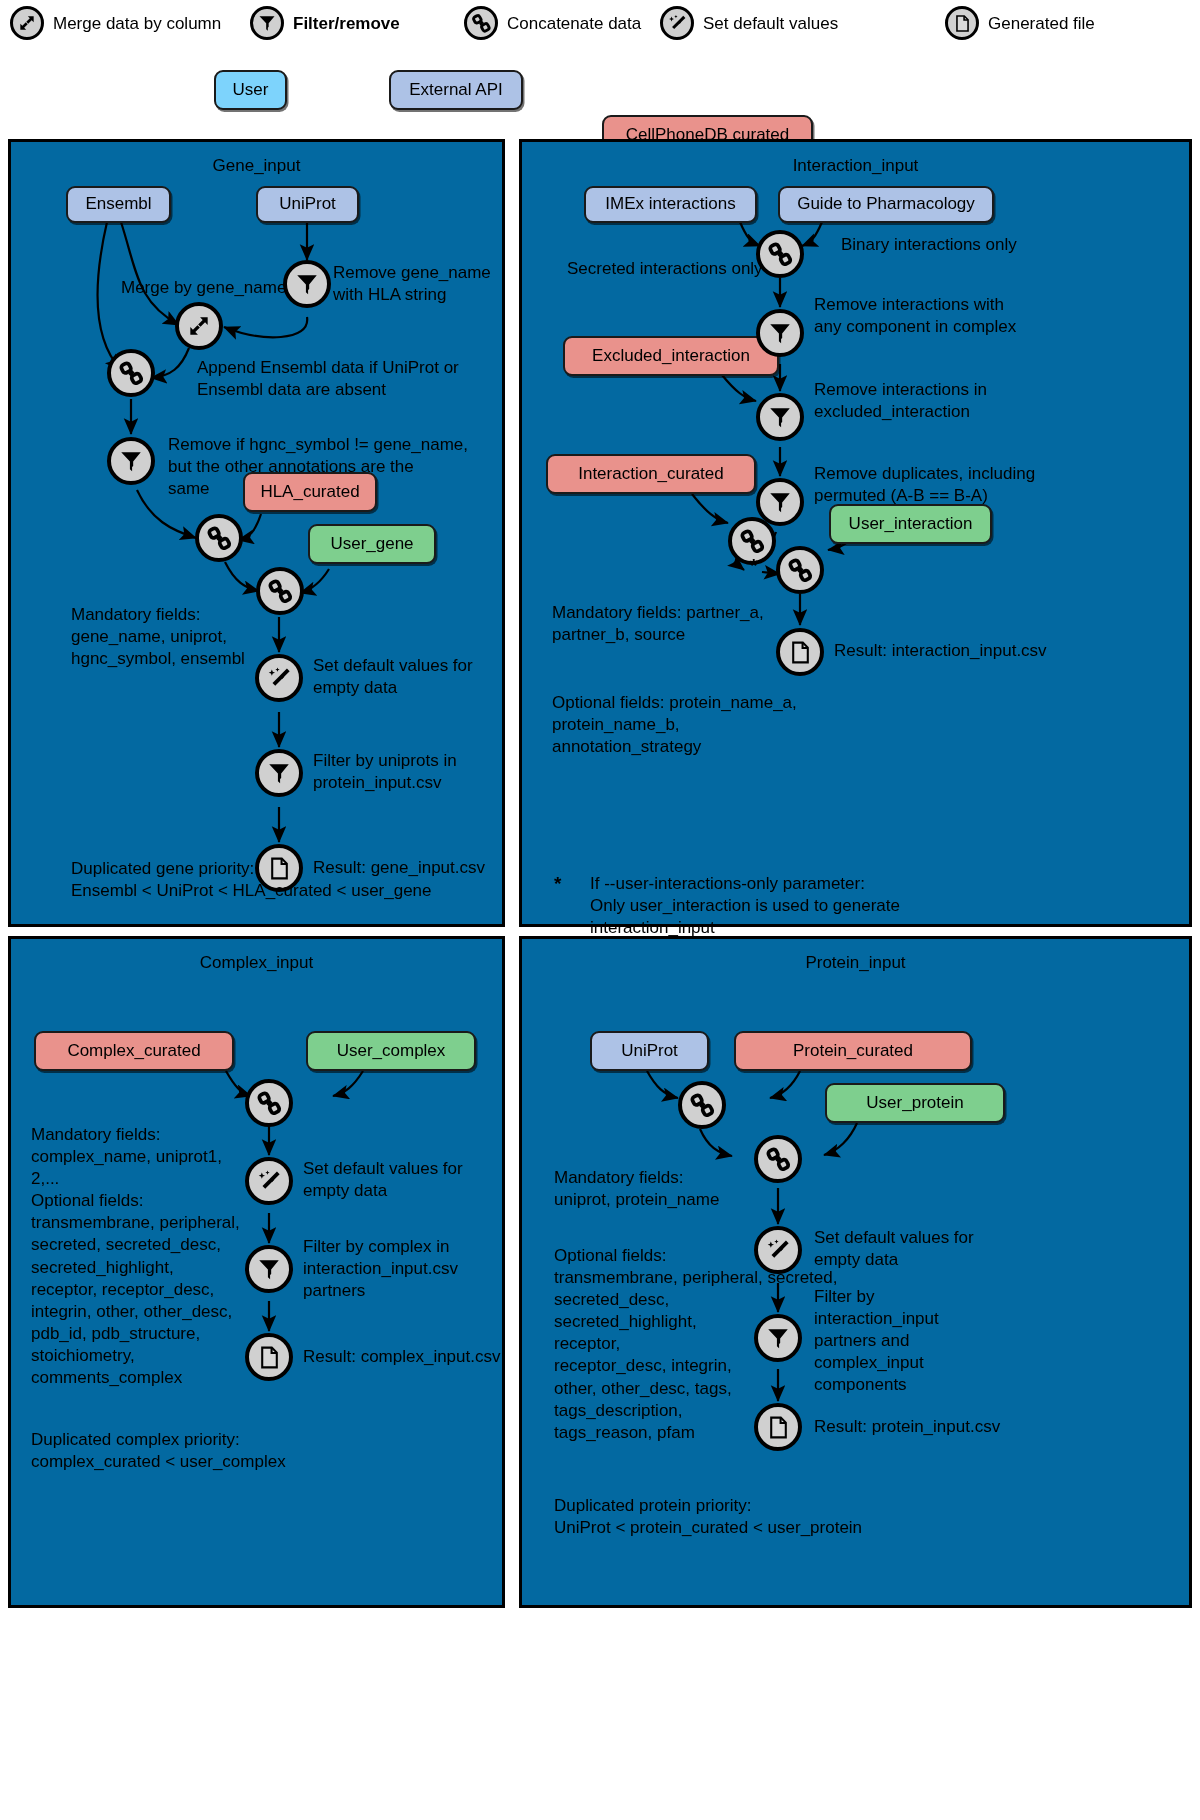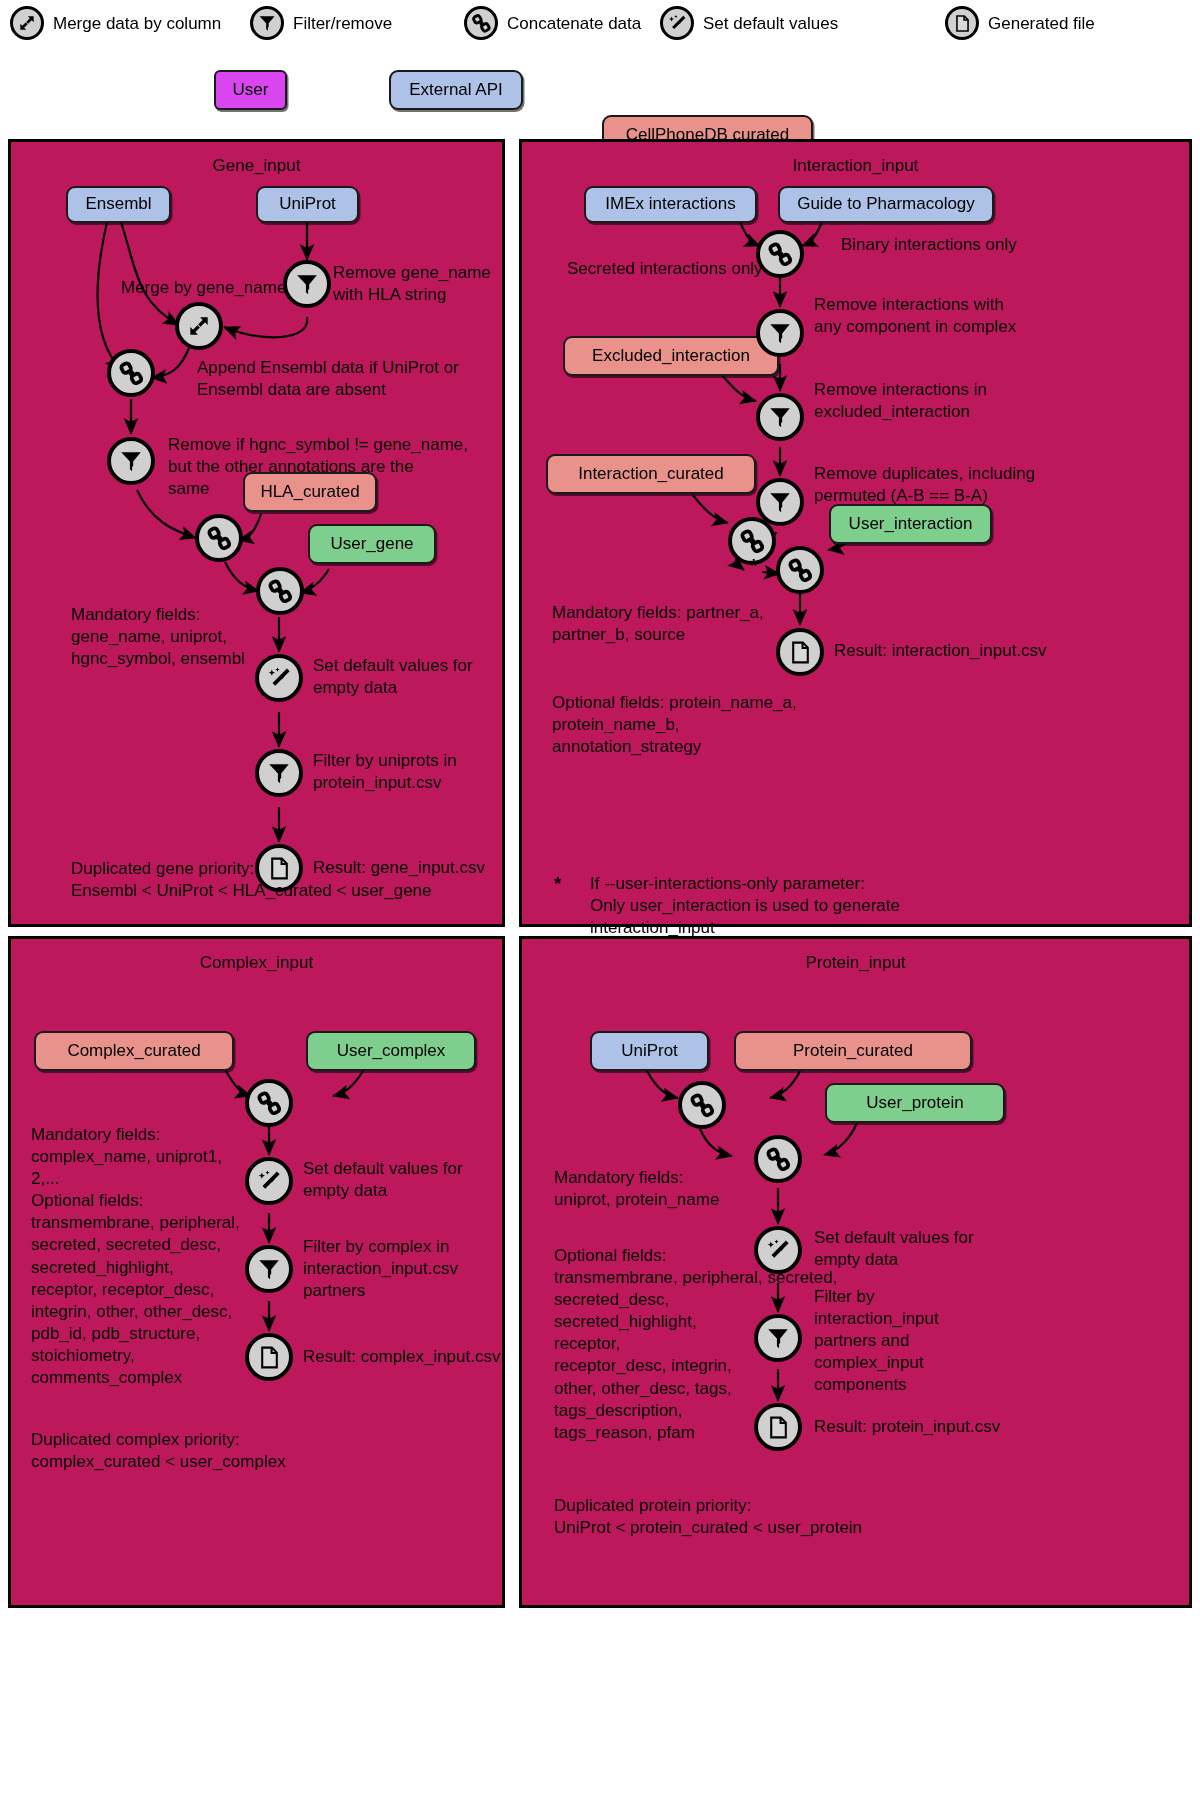--- a/index.html
+++ b/index.html
@@ -34,30 +34,30 @@
   
   .pill {
     position:absolute;
     border:2.2px solid #1a1a1a;
     border-radius:9px;
     display:flex; align-items:center; justify-content:center;
     font-size:17px; line-height:1.1;
     text-align:center; padding:0 8px;
     box-shadow:1.5px 2px 0 rgba(0,0,0,0.55);
   }
-  .pill.user      { background:#d946ef;border-radius:6px; }
+  .pill.user      { background:#7dd3fc; }
   .pill.green     { background:#7ecf8e; }
   .pill.api       { background:#adc2e6; }
   .pill.curated   { background:#e9928c; }
 
   
   .panel {
     position:absolute;
     border:3.5px solid #000;
-    background:#be185d;
+    background:#0369a1;
   }
   .panel-title {
     position:absolute; width:100%; text-align:center;
     font-size:17px; top:14px; left:0;
   }
 
   
   .txt {
     position:absolute;
     font-size:17px;
@@ -83,21 +83,21 @@
         <svg width="20" height="20" viewBox="0 0 24 24">
             <g fill="#000">
               <path d="M20 4 L20 11 L17.6 8.6 L13.4 12.8 L11.2 10.6 L15.4 6.4 L13 4 Z"></path>
               <path d="M4 20 L11 20 L8.6 17.6 L12.8 13.4 L10.6 11.2 L6.4 15.4 L4 13 Z"></path>
             </g>
           </svg>
       </span>
       <span class="lbl">Merge data by column</span>
     </div>
 
-    <div class="legend-item" style="position:absolute;left:250px;top:6px;">
+    <div class="legend-item" style="position:absolute;left:250px;top:6px;font-weight:bold;">
       <span class="pico">
         <svg width="20" height="20" viewBox="0 0 24 24">
             <path fill="#000" d="M3 4 H21 L14 12.4 V16.6 L13 17.6 V21.4 L11 19.6 V12.4 Z"></path>
           </svg>
       </span>
       <span class="lbl">Filter/remove</span>
     </div>
 
     <div class="legend-item" style="position:absolute;left:464px;top:6px;">
       <span class="pico">

